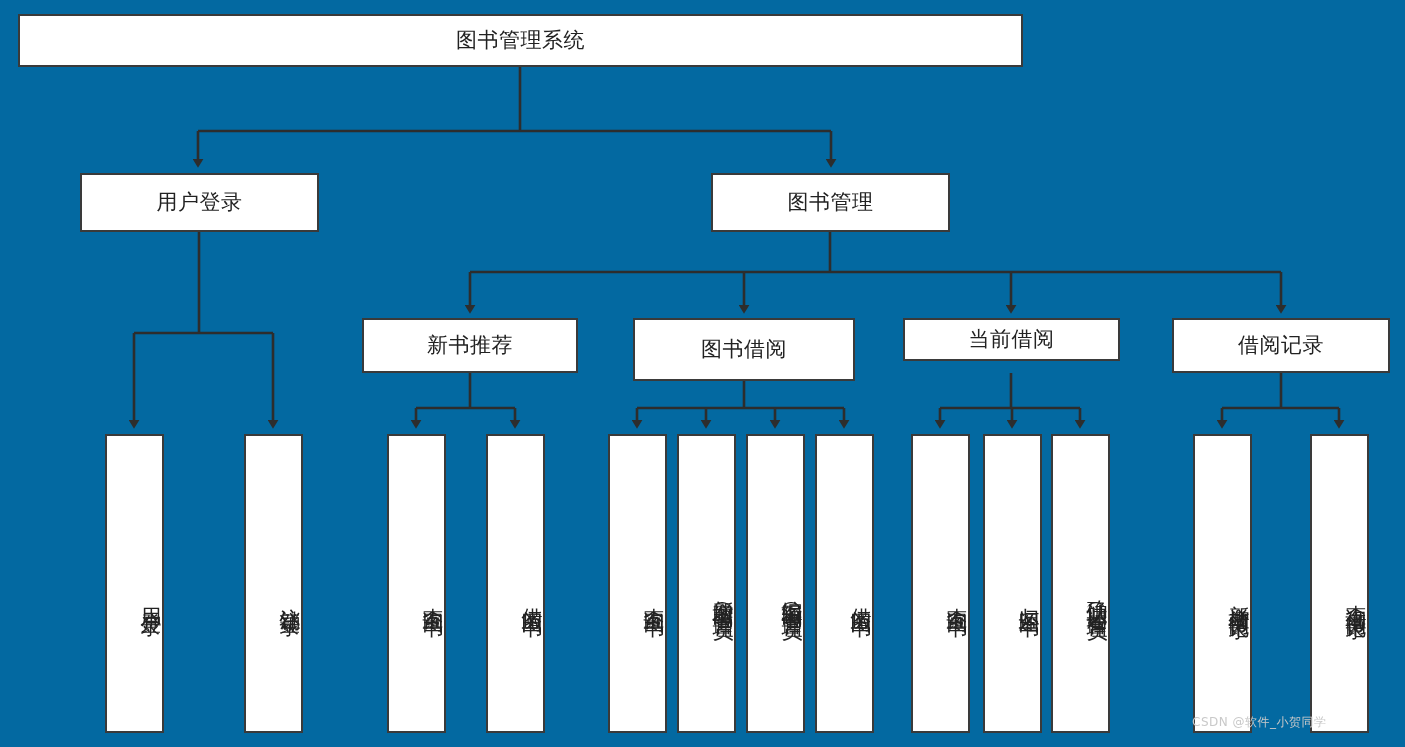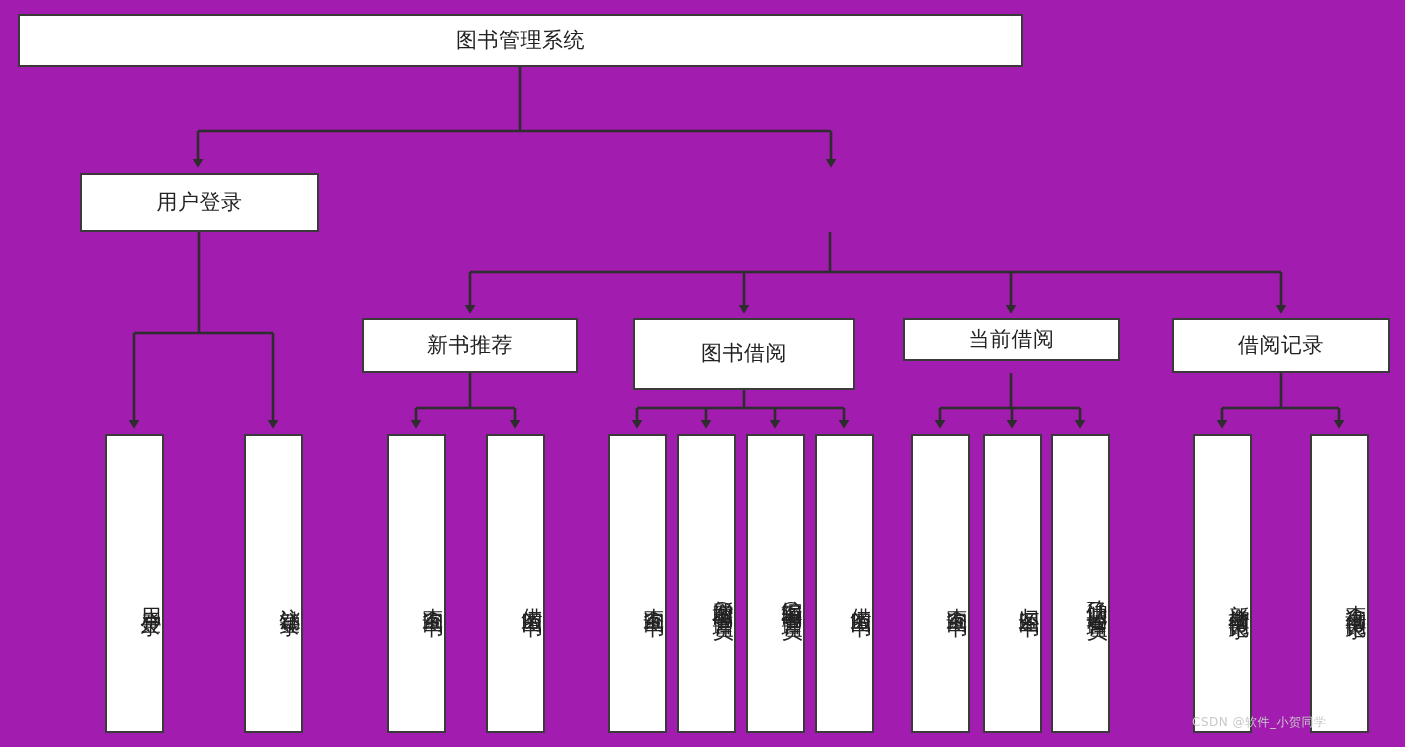--- a/index.html
+++ b/index.html
@@ -7,21 +7,21 @@
     padding: 0;
     background: #ffffff;
   }
   body {
     font-family: "DejaVu Sans", "Liberation Sans", sans-serif;
   }
   #diagram-root {
     position: relative;
     width: 1405px;
     height: 747px;
-    background: #a21caf;
+    background: #0369a1;
     overflow: hidden;
   }
   svg#wires {
     position: absolute;
     left: 0;
     top: 0;
     width: 1405px;
     height: 747px;
   }
   .node {
@@ -115,25 +115,28 @@
     </g>
   </svg>
 
   <div class="node node-h" style="left:18px; top:14px; width:1005px; height:53px;">
     <span>图书管理系统</span>
   </div>
 
   <div class="node node-h" style="left:80px; top:173px; width:239px; height:59px;">
     <span>用户登录</span>
   </div>
+  <div class="node node-h" style="left:711px; top:173px; width:239px; height:59px;">
+    <span>图书管理</span>
+  </div>
 
   <div class="node node-h" style="left:362px; top:318px; width:216px; height:55px;">
     <span>新书推荐</span>
   </div>
-  <div class="node node-h" style="left:633px; top:318px; width:222px; height:72px;">
+  <div class="node node-h" style="left:633px; top:318px; width:222px; height:63px;">
     <span>图书借阅</span>
   </div>
   <div class="node node-h" style="left:903px; top:318px; width:217px; height:43px;">
     <span>当前借阅</span>
   </div>
   <div class="node node-h" style="left:1172px; top:318px; width:218px; height:55px;">
     <span>借阅记录</span>
   </div>
 
   <div class="node node-v" style="left:105px; top:434px; width:59px; height:299px;">

